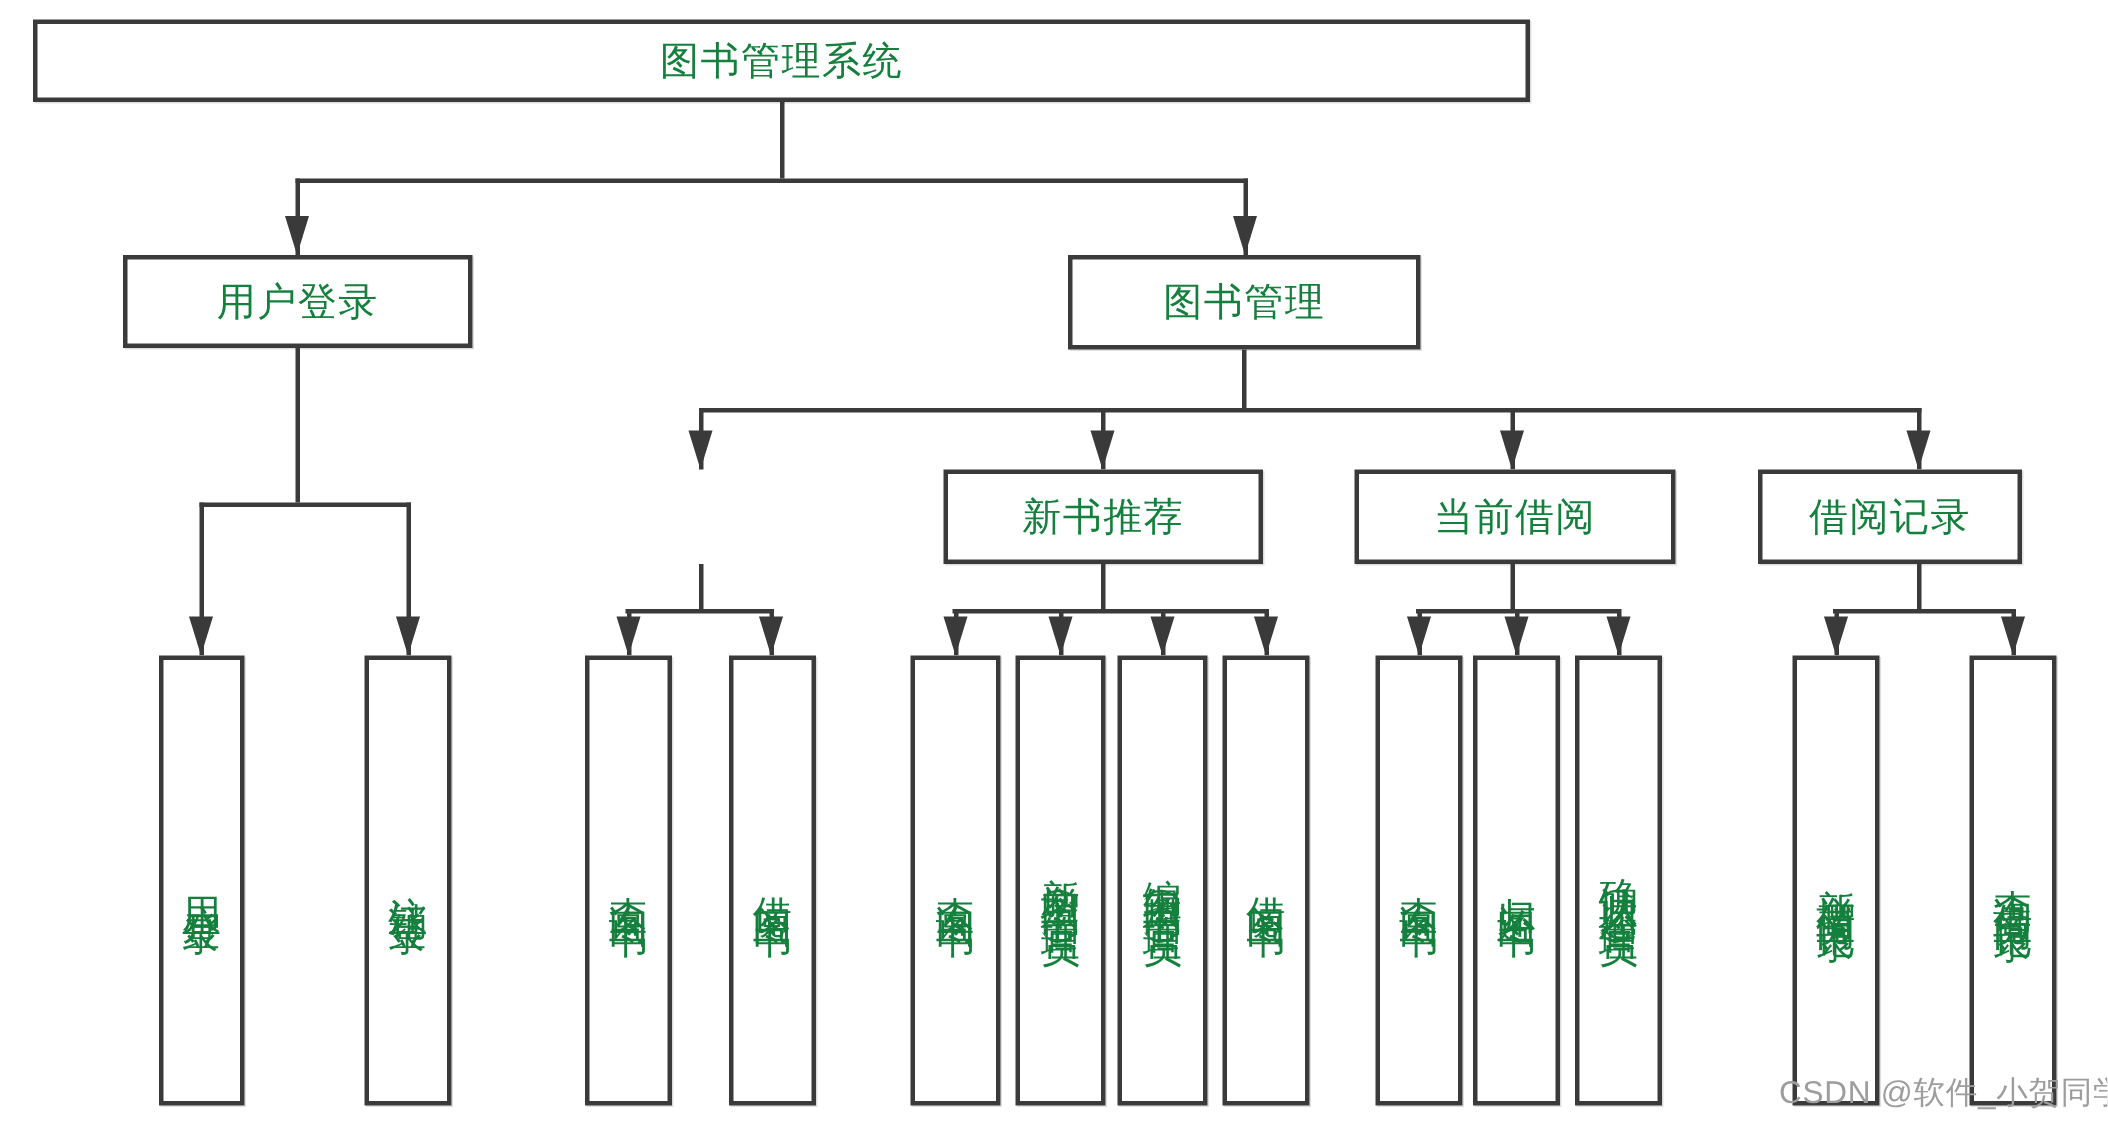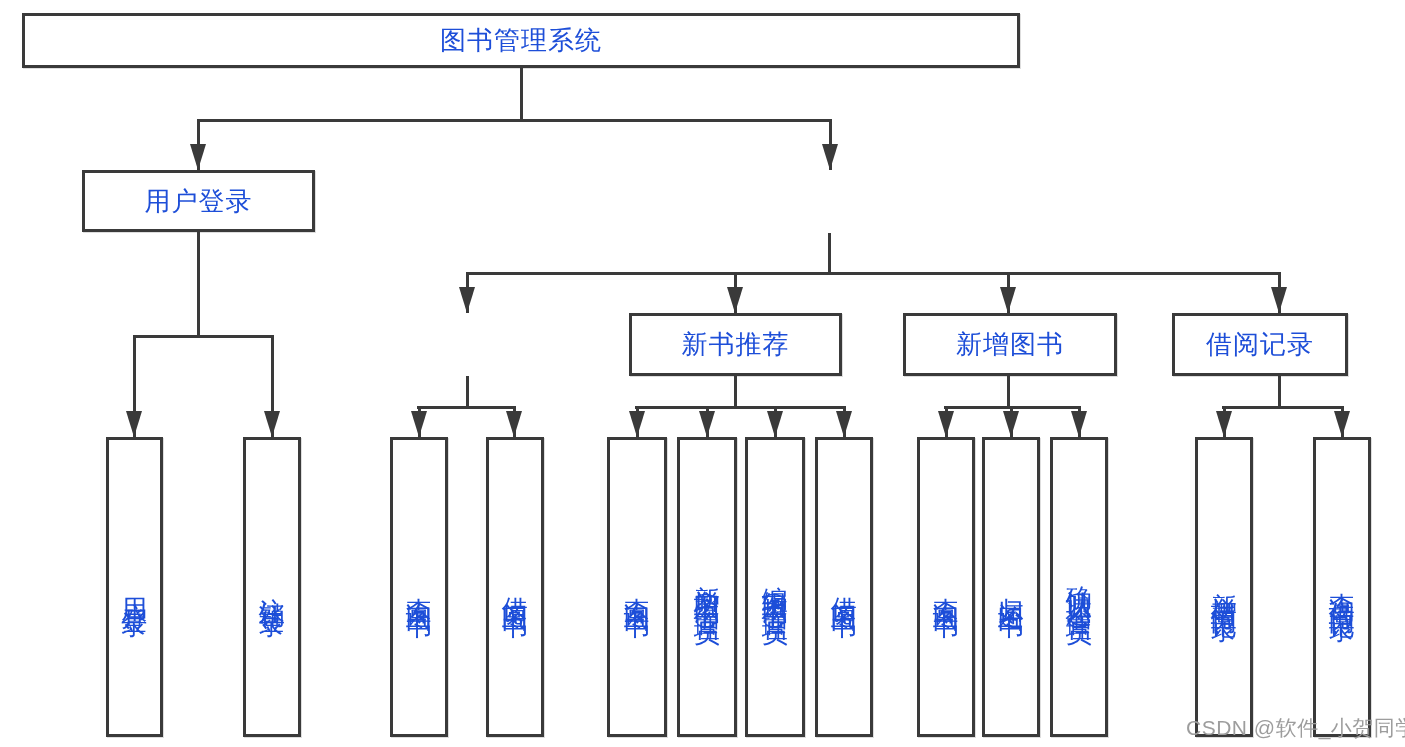--- a/index.html
+++ b/index.html
@@ -14,21 +14,21 @@
   }
   .box {
     position:absolute;
     background:#ffffff;
     border:3px solid #3a3a3a;
     display:flex;
     align-items:center;
     justify-content:center;
     font-size:26px;
     letter-spacing:1px;
-    color:#1d4ed8;
+    color:#15803d;
     box-shadow:1px 1px 0 rgba(160,160,160,0.35);
   }
   .leaf span {
     writing-mode:vertical-rl;
     text-orientation:mixed;
     letter-spacing:5px;
     font-size:26px;
     line-height:1.1;
   }
   .vline { position:absolute; width:3px; background:#3a3a3a; }
@@ -56,41 +56,42 @@
   <div class="box" style="left:22px; top:13px; width:998px; height:55px;">图书管理系统</div>
 
   <div class="vline" style="left:520px; top:68px; height:51px;"></div>
   <div class="hline" style="left:197px; top:119px; width:635px;"></div>
   <div class="vline" style="left:197px; top:119px; height:51px;"></div>
   <div class="ah" style="left:190px; top:144px;"></div>
   <div class="vline" style="left:829px; top:119px; height:51px;"></div>
   <div class="ah" style="left:822px; top:144px;"></div>
 
   <div class="box" style="left:82px; top:170px; width:233px; height:62px;">用户登录</div>
+  <div class="box" style="left:712px; top:170px; width:235px; height:63px;">图书管理</div>
 
   <div class="vline" style="left:197px; top:232px; height:103px;"></div>
   <div class="hline" style="left:133px; top:335px; width:141px;"></div>
   <div class="vline" style="left:133px; top:335px; height:102px;"></div>
   <div class="ah" style="left:126px; top:411px;"></div>
   <div class="vline" style="left:271px; top:335px; height:102px;"></div>
   <div class="ah" style="left:264px; top:411px;"></div>
 
   <div class="vline" style="left:828px; top:233px; height:39px;"></div>
   <div class="hline" style="left:466px; top:272px; width:815px;"></div>
   <div class="vline" style="left:466px; top:272px; height:41px;"></div>
   <div class="ah" style="left:459px; top:287px;"></div>
   <div class="vline" style="left:734px; top:272px; height:41px;"></div>
   <div class="ah" style="left:727px; top:287px;"></div>
   <div class="vline" style="left:1007px; top:272px; height:41px;"></div>
   <div class="ah" style="left:1000px; top:287px;"></div>
   <div class="vline" style="left:1278px; top:272px; height:41px;"></div>
   <div class="ah" style="left:1271px; top:287px;"></div>
 
   <div class="box" style="left:629px; top:313px; width:213px; height:63px;">新书推荐</div>
-  <div class="box" style="left:903px; top:313px; width:214px; height:63px;">新增图书</div>
+  <div class="box" style="left:903px; top:313px; width:214px; height:63px;">当前借阅</div>
   <div class="box" style="left:1172px; top:313px; width:176px; height:63px;">借阅记录</div>
 
   <div class="vline" style="left:466px; top:376px; height:30px;"></div>
   <div class="hline" style="left:417px; top:406px; width:98px;"></div>
   <div class="vline" style="left:418px; top:406px; height:31px;"></div>
   <div class="ah" style="left:411px; top:411px;"></div>
   <div class="vline" style="left:513px; top:406px; height:31px;"></div>
   <div class="ah" style="left:506px; top:411px;"></div>
 
   <div class="vline" style="left:734px; top:376px; height:30px;"></div>

